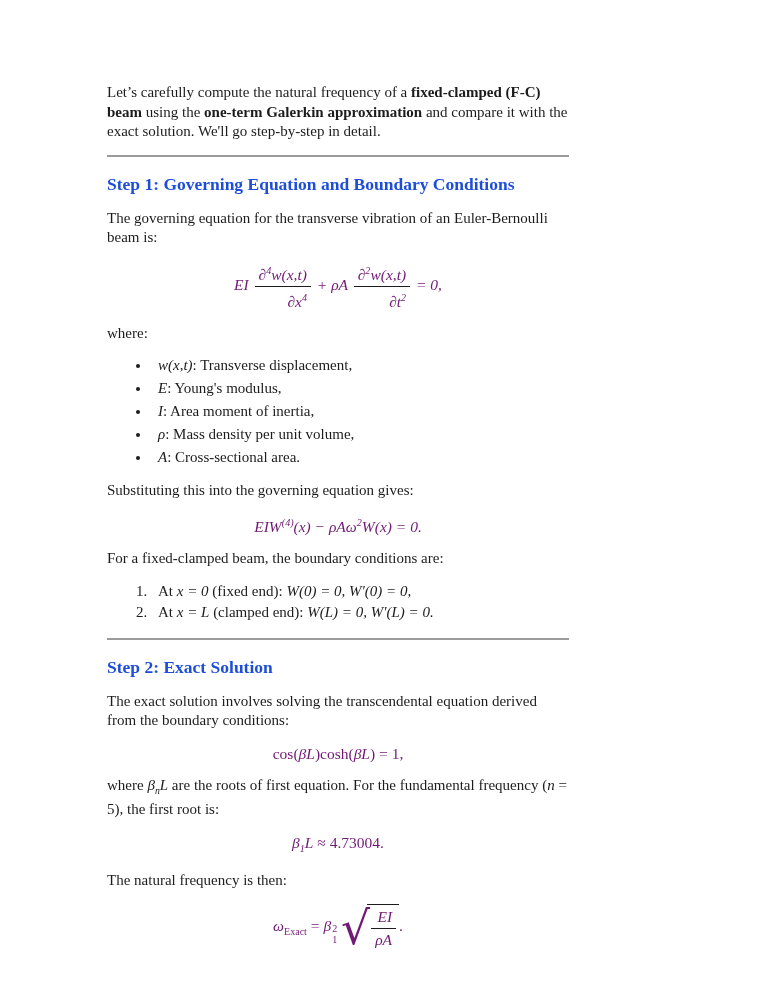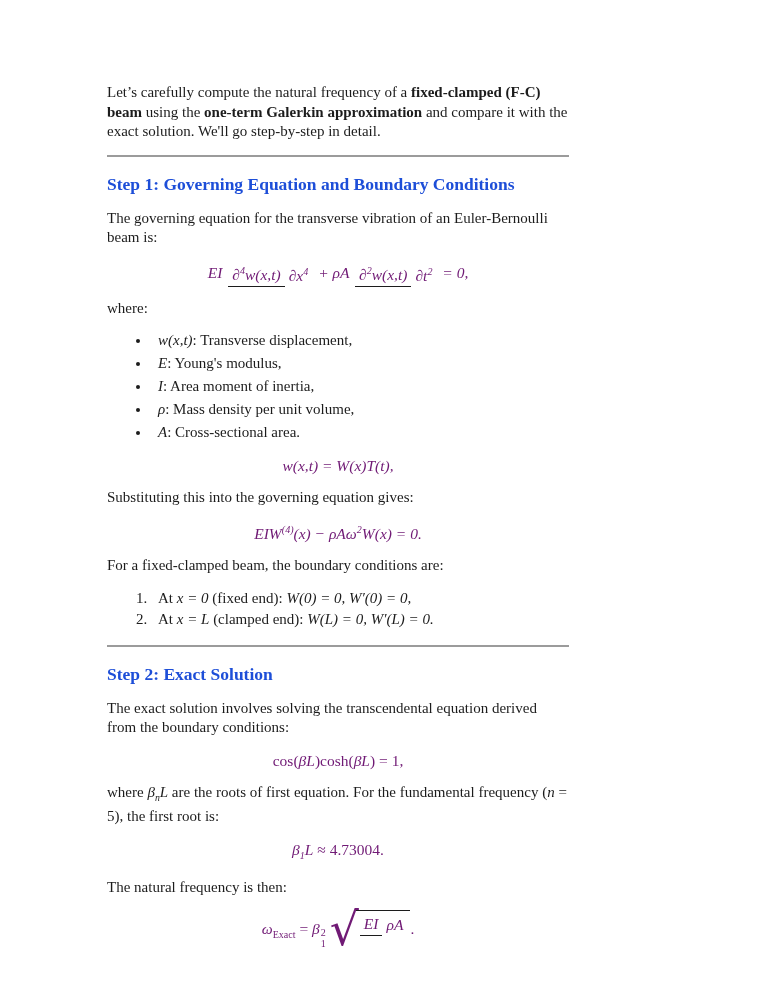--- a/index.html
+++ b/index.html
@@ -30,22 +30,22 @@
     font-style:italic;
     font-size:15.5px;
     line-height:20px;
     margin:8px 0 12px 0;
     color:#701a75;
   }
   .equation .rm, .rm { font-style:normal; }
   sup, .sup { font-size:0.65em; }
   sub, .sub { font-size:0.65em; }
   .frac {
-    display:inline-flex; flex-direction:row;
-    vertical-align:middle; text-align:left;
+    display:inline-flex; flex-direction:column;
+    vertical-align:middle; text-align:right;
     margin:0 2px;
   }
   .frac .num { border-bottom:1.3px solid #1c1c1c; padding:0 4px 1px 4px; }
   .frac .den { padding:1px 4px 0 4px; }
   .eq-tall { margin:10px 0 12px 0; }
   ul.def-list { list-style:disc; padding-left:44px; margin:10px 0 13px 0; }
   ul.def-list li { font-size:15px; line-height:19.5px; margin-bottom:3.5px; padding-left:7px; }
   ol.bc-list { list-style:decimal; padding-left:44px; margin:0 0 15px 0; }
   ol.bc-list li { font-size:15px; line-height:19.5px; margin-bottom:2px; padding-left:7px; }
   .sqrt { display:inline-flex; align-items:stretch; vertical-align:middle; }
@@ -97,21 +97,20 @@
 
   <ul class="def-list">
     <li><span class="mi">w(x,t)</span><span>: Transverse displacement,</span></li>
     <li><span class="mi">E</span><span>: Young's modulus,</span></li>
     <li><span class="mi">I</span><span>: Area moment of inertia,</span></li>
     <li><span class="mi">ρ</span><span>: Mass density per unit volume,</span></li>
     <li><span class="mi">A</span><span>: Cross-sectional area.</span></li>
   </ul>
 
 
-  <div class="equation"><span class="mi">w(x,t) = W(x)T(t),</span></div>
 
 
   <p class="body">Substituting this into the governing equation gives:</p>
 
   <div class="equation"><span class="mi">EIW</span><sup>(4)</sup><span class="mi">(x) − ρAω</span><sup>2</sup><span class="mi">W(x) = 0.</span></div>
 
   <p class="body">For a fixed-clamped beam, the boundary conditions are:</p>
 
   <ol class="bc-list">
     <li><span>At </span><span class="mi">x = 0</span><span> (fixed end): </span><span class="mi">W(0) = 0, W′(0) = 0,</span></li>

